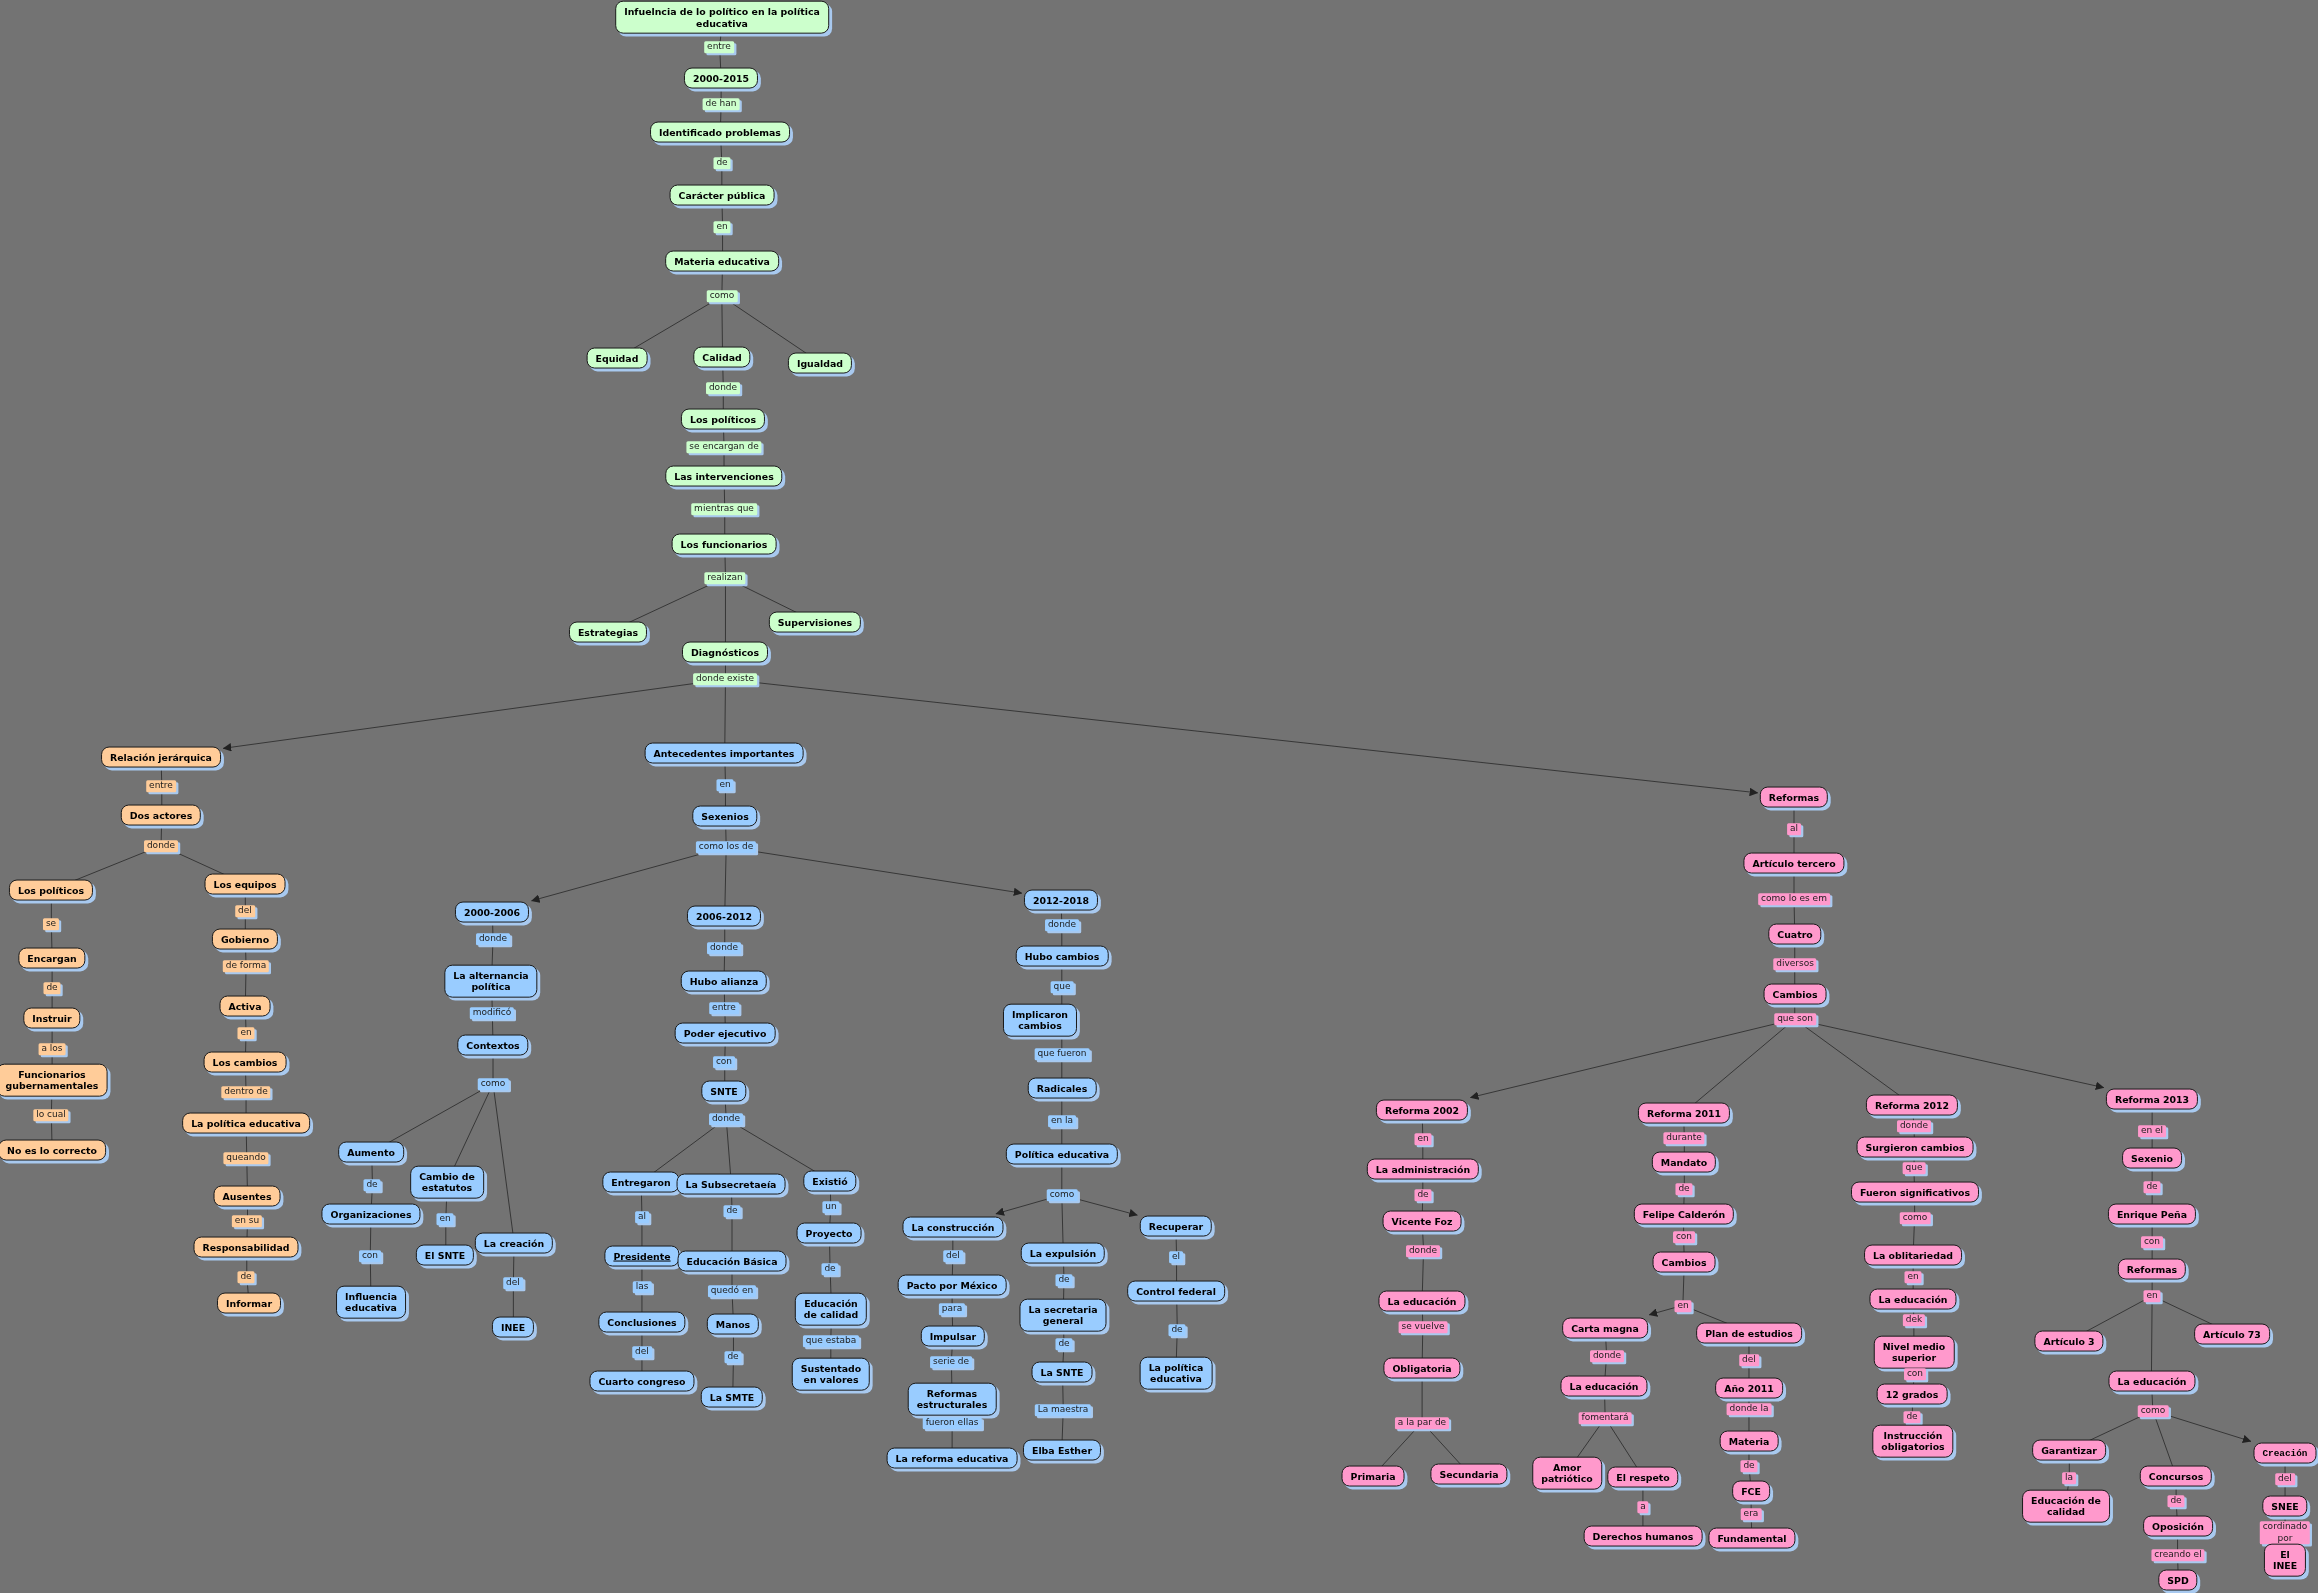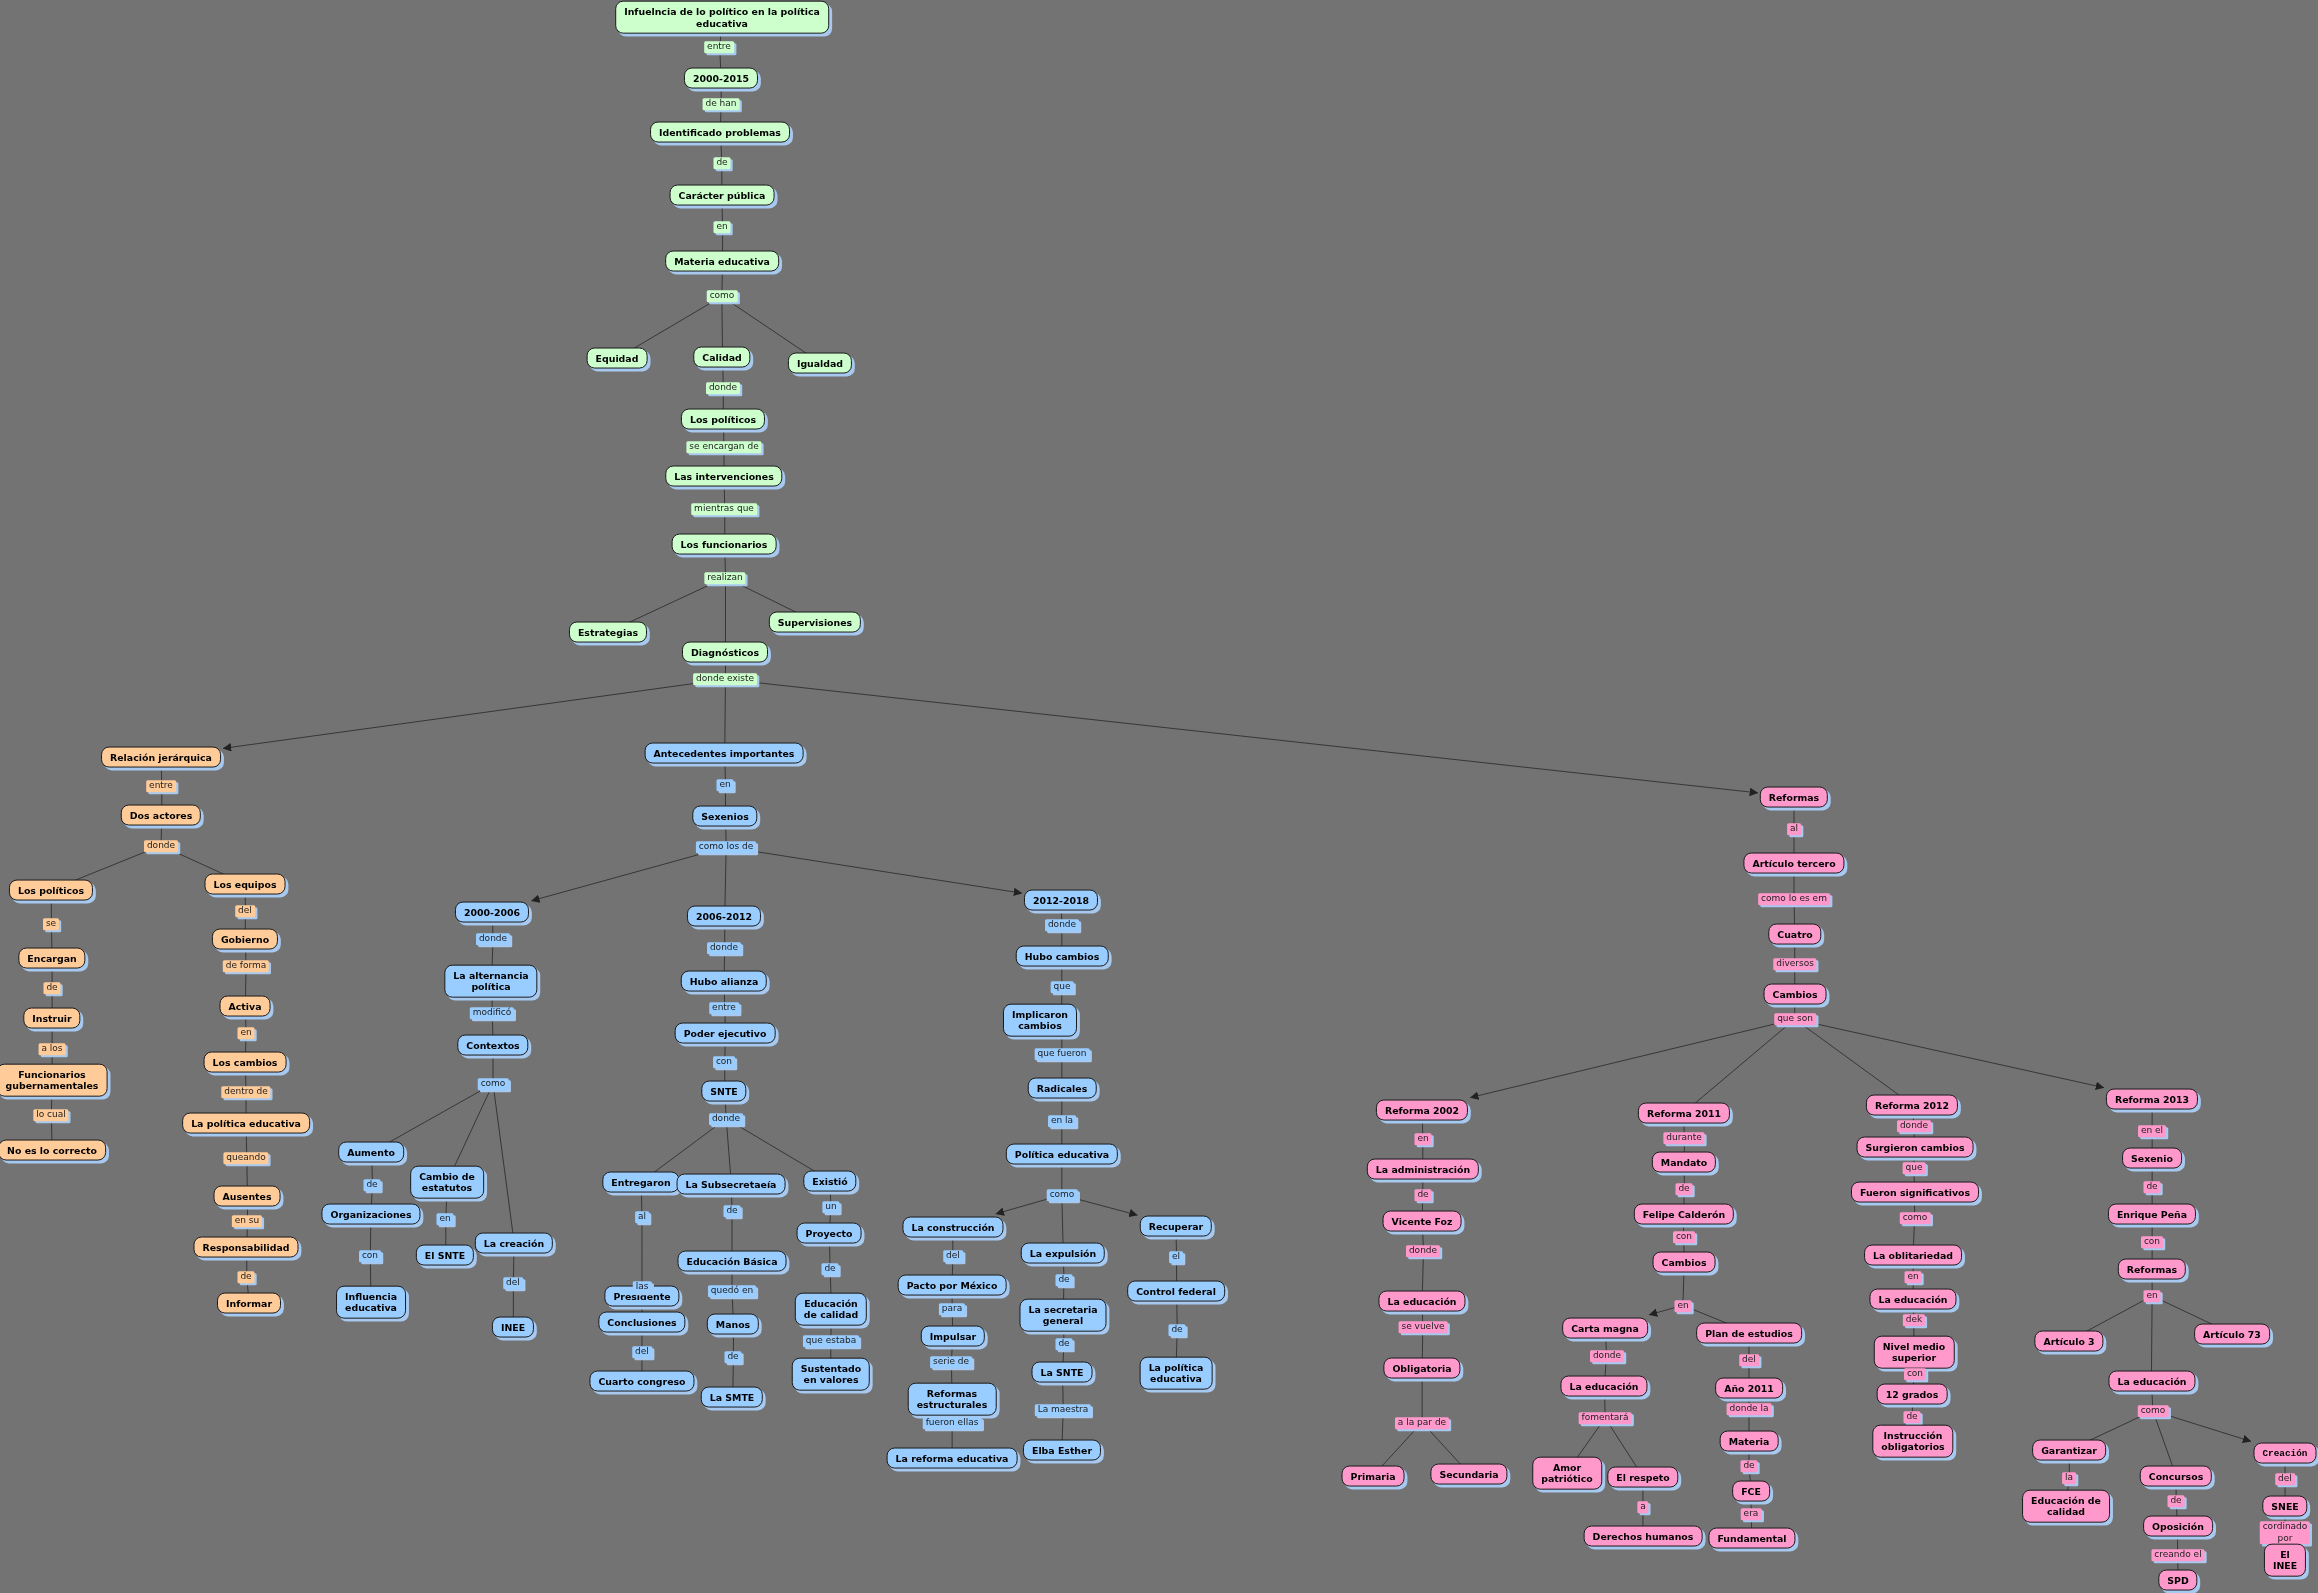--- a/index.html
+++ b/index.html
@@ -328,21 +328,21 @@
     <div class="node box c-b" style="left: 513px; top: 1327px;">INEE</div>
     <div class="node lab c-b" style="left: 724px; top: 948px;">donde</div>
     <div class="node box c-b" style="left: 724px; top: 981px;">Hubo alianza</div>
     <div class="node lab c-b" style="left: 724px; top: 1008px;">entre</div>
     <div class="node box c-b" style="left: 725px; top: 1033px;">Poder ejecutivo</div>
     <div class="node lab c-b" style="left: 724px; top: 1062px;">con</div>
     <div class="node box c-b" style="left: 724px; top: 1091px;">SNTE</div>
     <div class="node lab c-b" style="left: 726px; top: 1119px;">donde</div>
     <div class="node box c-b" style="left: 641px; top: 1182px;">Entregaron</div>
     <div class="node lab c-b" style="left: 642px; top: 1217px;">al</div>
-    <div class="node box c-b" style="left: 642px; top: 1296px;">Presidente</div>
+    <div class="node box c-b" style="left: 642px; top: 1256px; text-decoration: underline;">Presidente</div>
     <div class="node lab c-b" style="left: 642px; top: 1287px;">las</div>
     <div class="node box c-b" style="left: 642px; top: 1322px;">Conclusiones</div>
     <div class="node lab c-b" style="left: 642px; top: 1352px;">del</div>
     <div class="node box c-b" style="left: 642px; top: 1381px;">Cuarto congreso</div>
     <div class="node box c-b" style="left: 731px; top: 1184px;">La Subsecretaeía</div>
     <div class="node lab c-b" style="left: 732px; top: 1211px;">de</div>
     <div class="node box c-b" style="left: 732px; top: 1261px;">Educación Básica</div>
     <div class="node lab c-b" style="left: 732px; top: 1291px;">quedó en</div>
     <div class="node box c-b" style="left: 733px; top: 1324px;">Manos</div>
     <div class="node lab c-b" style="left: 733px; top: 1357px;">de</div>

